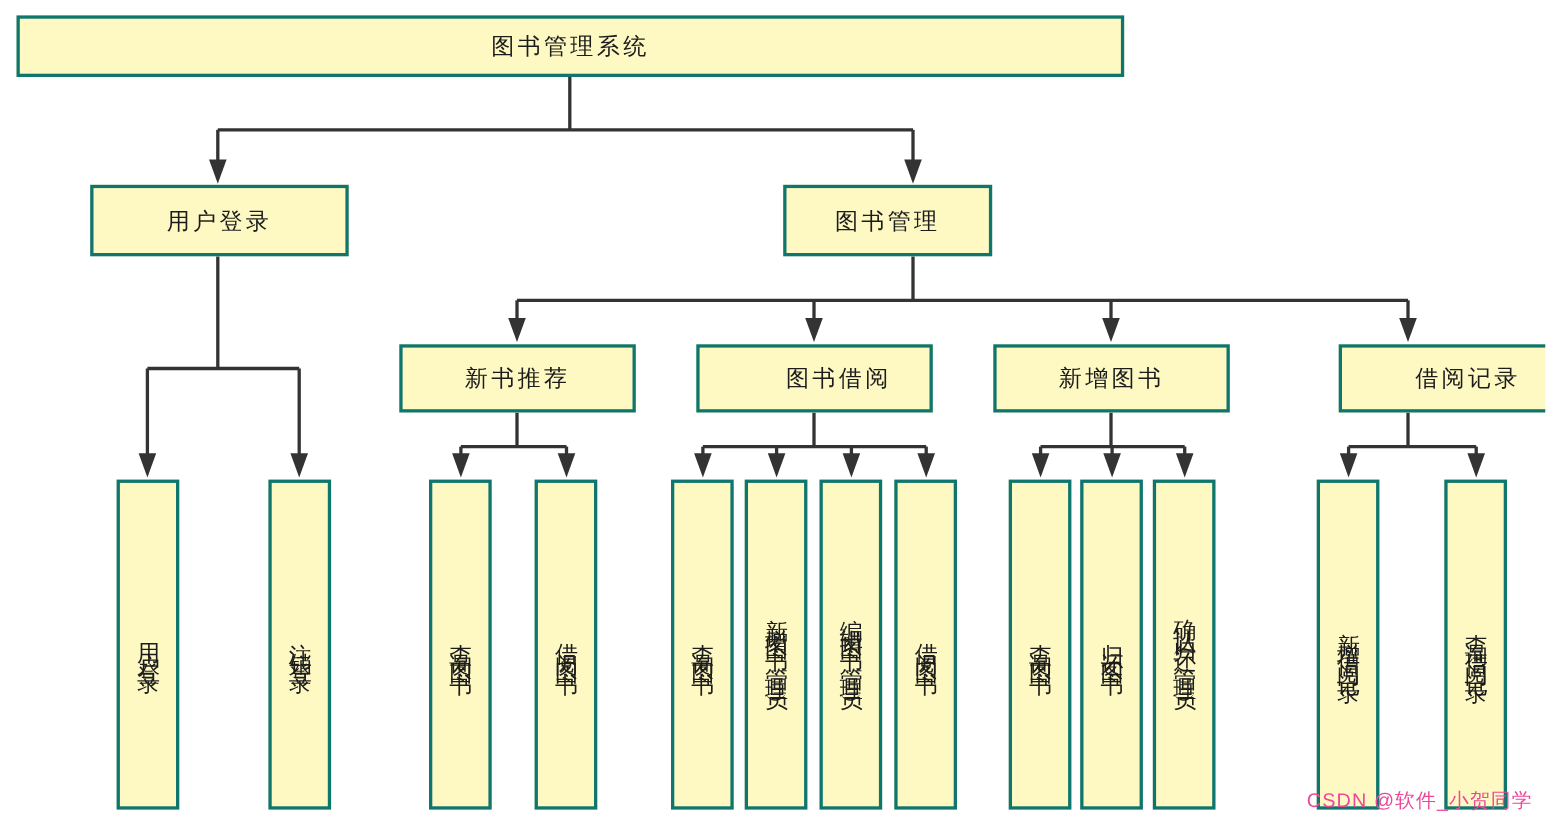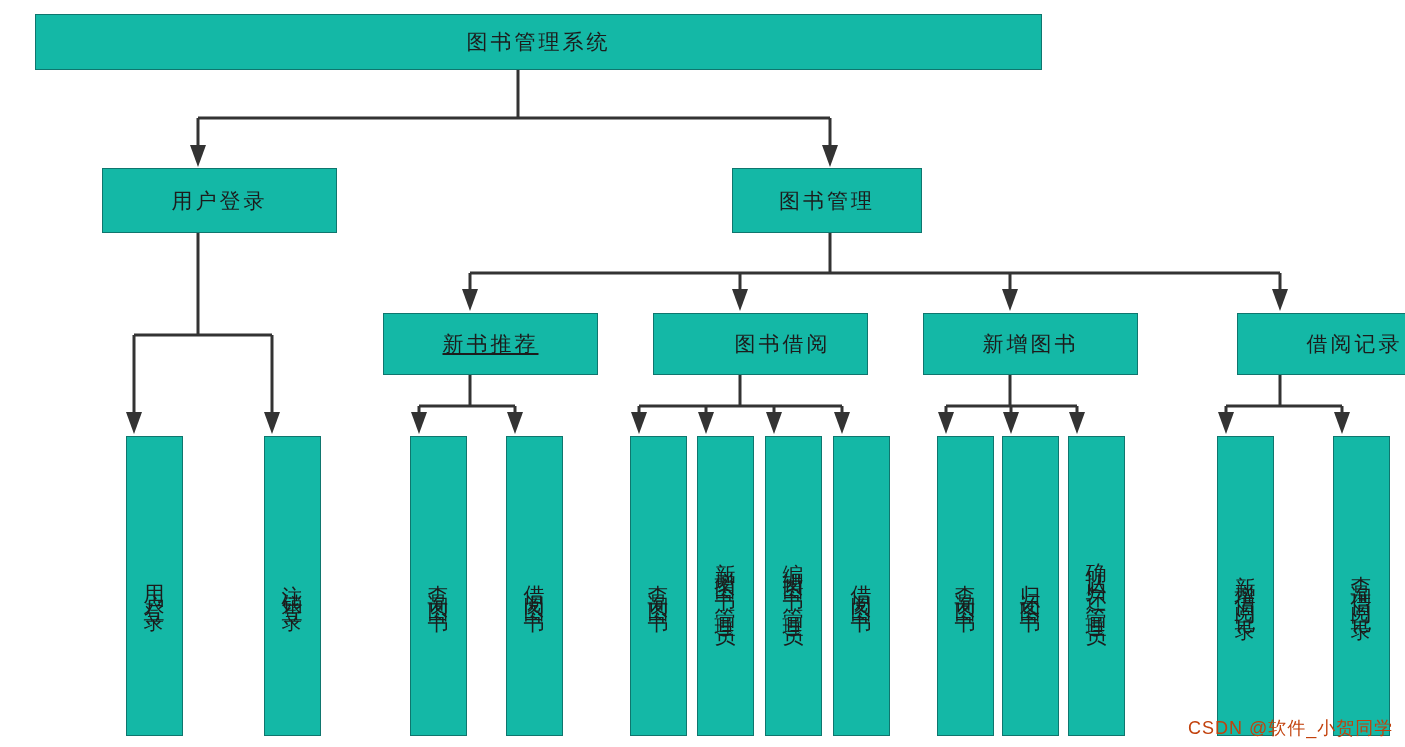--- a/index.html
+++ b/index.html
@@ -17,48 +17,47 @@
   }
   .connectors {
     position: absolute;
     left: 0;
     top: 0;
     z-index: 1;
   }
   .box {
     position: absolute;
     box-sizing: border-box;
-    background: #14b8a6;
-    border: 1px solid #0f766e;
+    background: #fef9c3;
+    border: 3px solid #0f766e;
     display: flex;
     align-items: center;
     justify-content: center;
     color: #1c1c1c;
     font-size: 21px;
     letter-spacing: 3px;
     z-index: 2;
     white-space: nowrap;
-    margin-left: 20px;
   }
   .vtext {
     display: block;
     writing-mode: vertical-rl;
     text-orientation: mixed;
     font-size: 21px;
     letter-spacing: 9px;
     color: #1c1c1c;
     line-height: 1;
   }
   .watermark {
     position: absolute;
     left: 1188px;
     top: 716px;
     font-size: 18px;
     letter-spacing: 1px;
-    color: #c2410c;
+    color: #ec4899;
     z-index: 3;
     white-space: nowrap;
   }
 </style>
 </head>
 <body>
 
 <div class="canvas">
 
   <svg class="connectors" width="1405" height="747" viewBox="0 0 1405 747" xmlns="http://www.w3.org/2000/svg">
@@ -149,21 +148,21 @@
       <polygon points="1218,412 1234,412 1226,434"></polygon>
       <polygon points="1334,412 1350,412 1342,434"></polygon>
     </g>
   </svg>
 
   <div class="box" style="left:15px; top:14px; width:1007px; height:56px;">图书管理系统</div>
 
   <div class="box" style="left:82px; top:168px; width:235px; height:65px;">用户登录</div>
   <div class="box" style="left:712px; top:168px; width:190px; height:65px;">图书管理</div>
 
-  <div class="box" style="left:363px; top:313px; width:215px; height:62px;text-decoration:underline;">新书推荐</div>
+  <div class="box" style="left:363px; top:313px; width:215px; height:62px;">新书推荐</div>
   <div class="box" style="left:633px; top:313px; width:215px; height:62px;padding-left:44px;">图书借阅</div>
   <div class="box" style="left:903px; top:313px; width:215px; height:62px;">新增图书</div>
   <div class="box" style="left:1217px; top:313px; width:215px; height:62px;padding-left:20px;">借阅记录</div>
 
   <div class="box" style="left:106px; top:436px; width:57px; height:300px;">
     <span class="vtext">用户登录</span>
   </div>
   <div class="box" style="left:244px; top:436px; width:57px; height:300px;">
     <span class="vtext">注销登录</span>
   </div>

